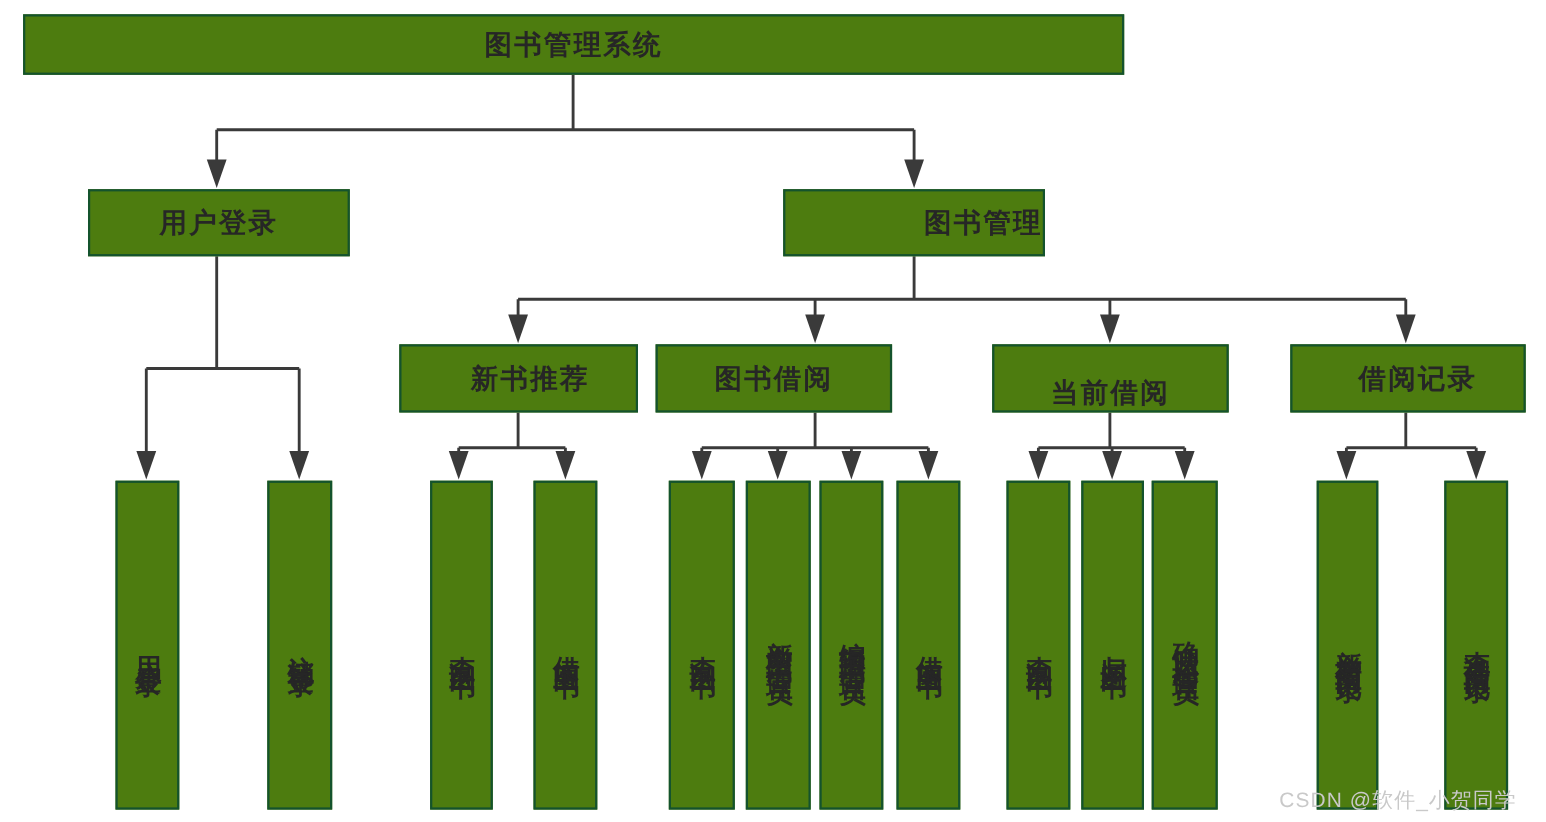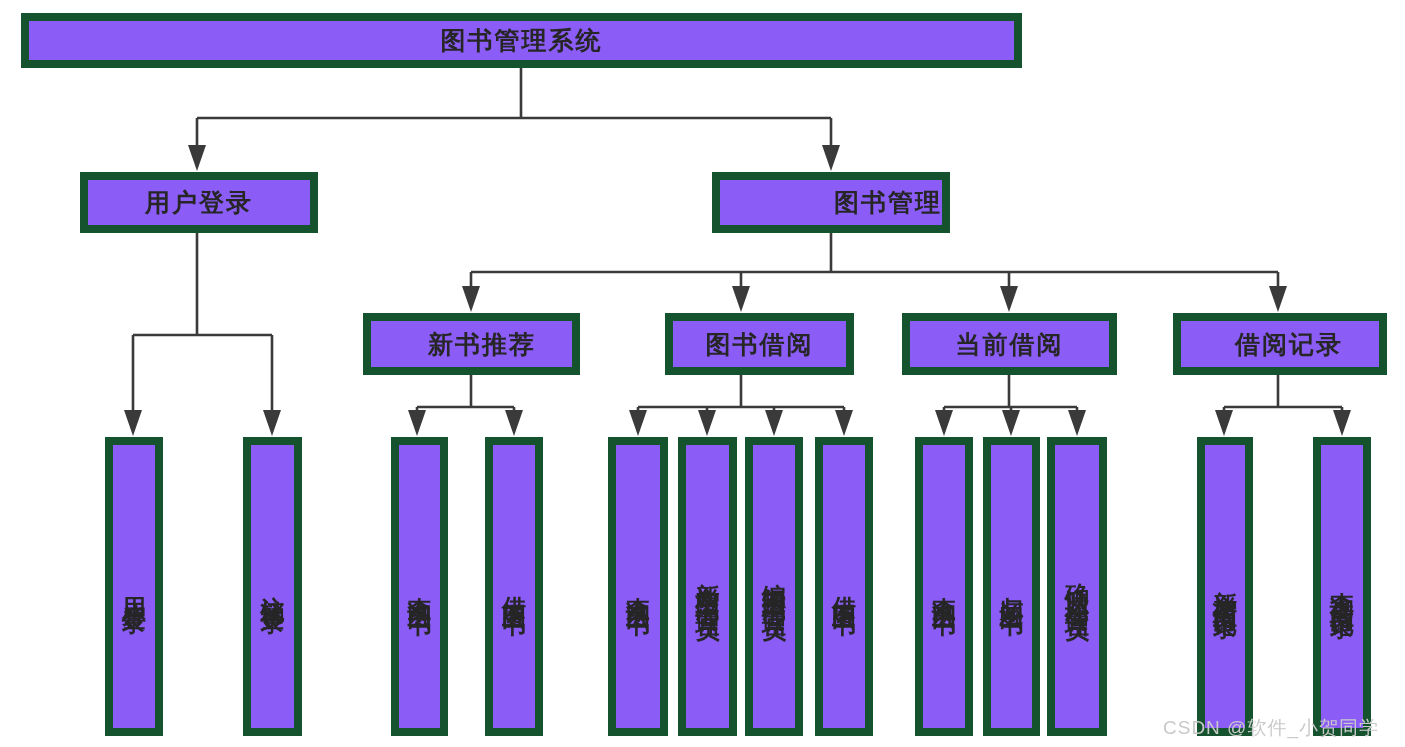--- a/index.html
+++ b/index.html
@@ -13,22 +13,22 @@
   }
   .connector-layer {
     position: absolute;
     left: 0; top: 0;
     width: 1405px; height: 747px;
     z-index: 1;
   }
   .node {
     position: absolute;
     box-sizing: border-box;
-    border: 8px solid #14532d;
-    background: #8b5cf6;
+    border: 2px solid #14532d;
+    background: #4d7c0f;
     display: flex;
     align-items: center;
     justify-content: center;
     color: #262626;
     z-index: 2;
   }
   .hnode {
     font-size: 25px;
     font-weight: 600;
     letter-spacing: 2px;
@@ -128,24 +128,24 @@
   <div class="node hnode" style="left:80px; top:172px; width:238px; height:61px;">
     <span>用户登录</span>
   </div>
   <div class="node hnode" style="left:712px; top:172px; width:238px; height:61px;justify-content:flex-end;">
     <span>图书管理</span>
   </div>
 
   <div class="node hnode" style="left:363px; top:313px; width:217px; height:62px;padding-left:21px;">
     <span>新书推荐</span>
   </div>
-  <div class="node hnode" style="left:665px; top:313px; width:189px; height:62px;">
+  <div class="node hnode" style="left:596px; top:313px; width:215px; height:62px;">
     <span>图书借阅</span>
   </div>
-  <div class="node hnode" style="left:902px; top:313px; width:215px; height:62px;">
+  <div class="node hnode" style="left:902px; top:313px; width:215px; height:62px;align-items:flex-end;">
     <span>当前借阅</span>
   </div>
   <div class="node hnode" style="left:1173px; top:313px; width:214px; height:62px;padding-left:18px;">
     <span>借阅记录</span>
   </div>
 
   <div class="node leaf" style="left:105px; top:437px; width:58px; height:299px;">
     <span>用户登录</span>
   </div>
   <div class="node leaf" style="left:243px; top:437px; width:59px; height:299px;">

